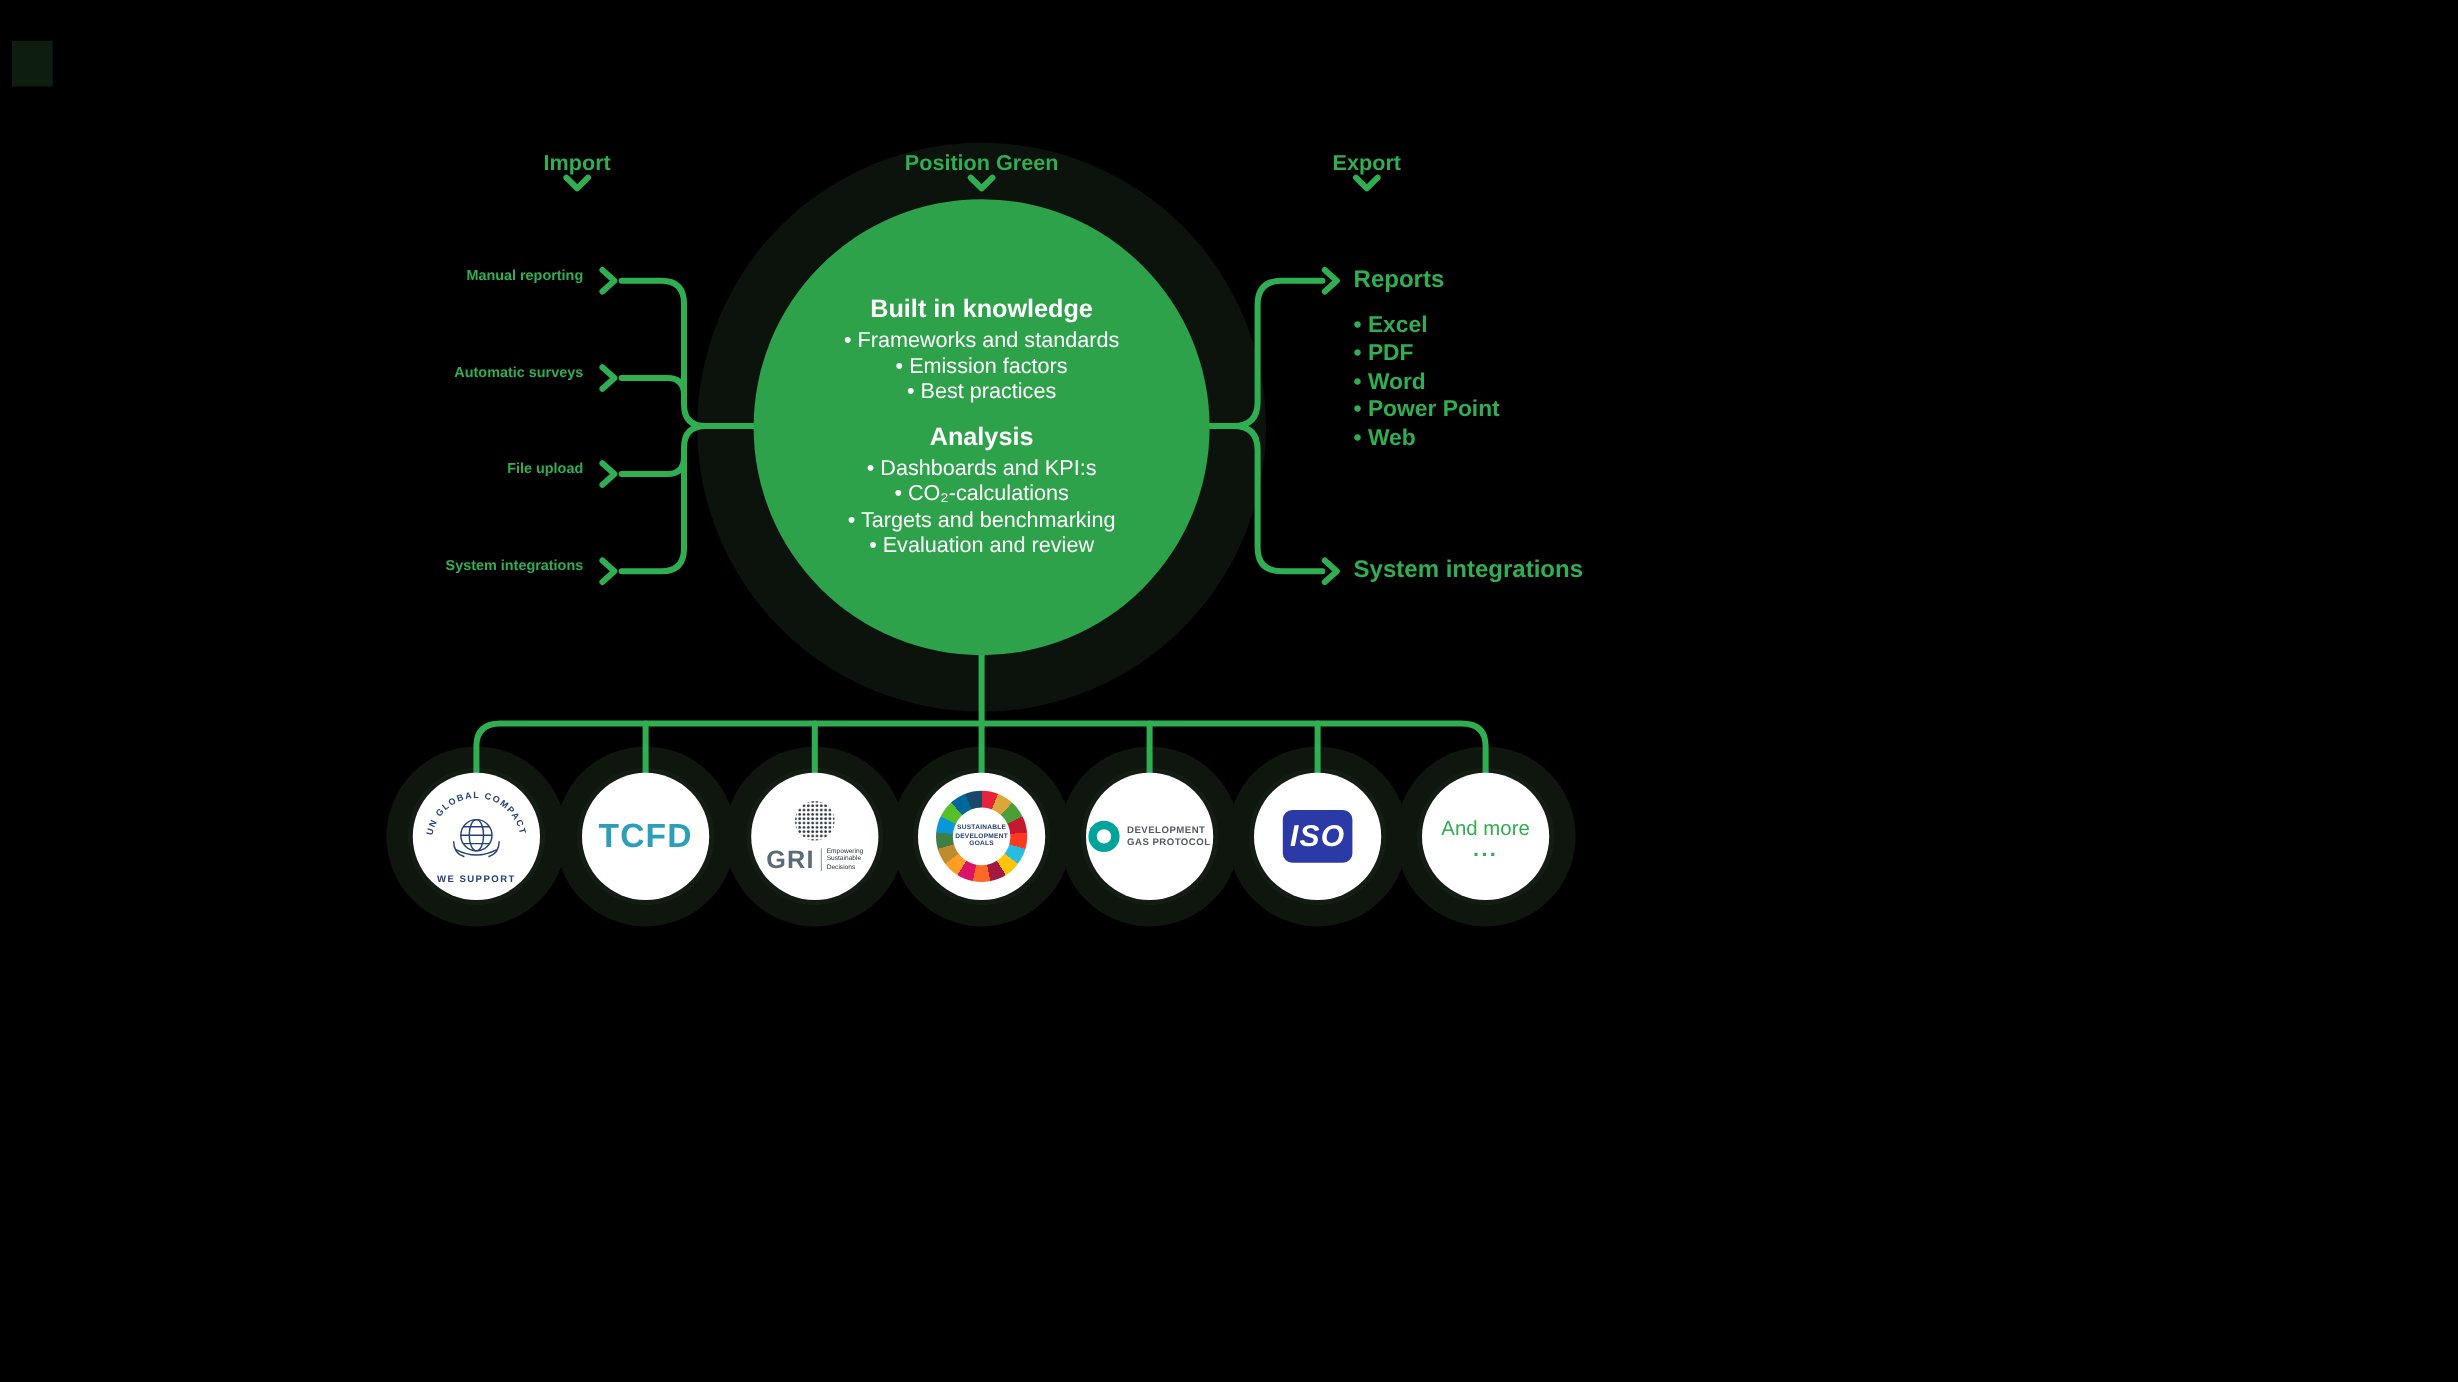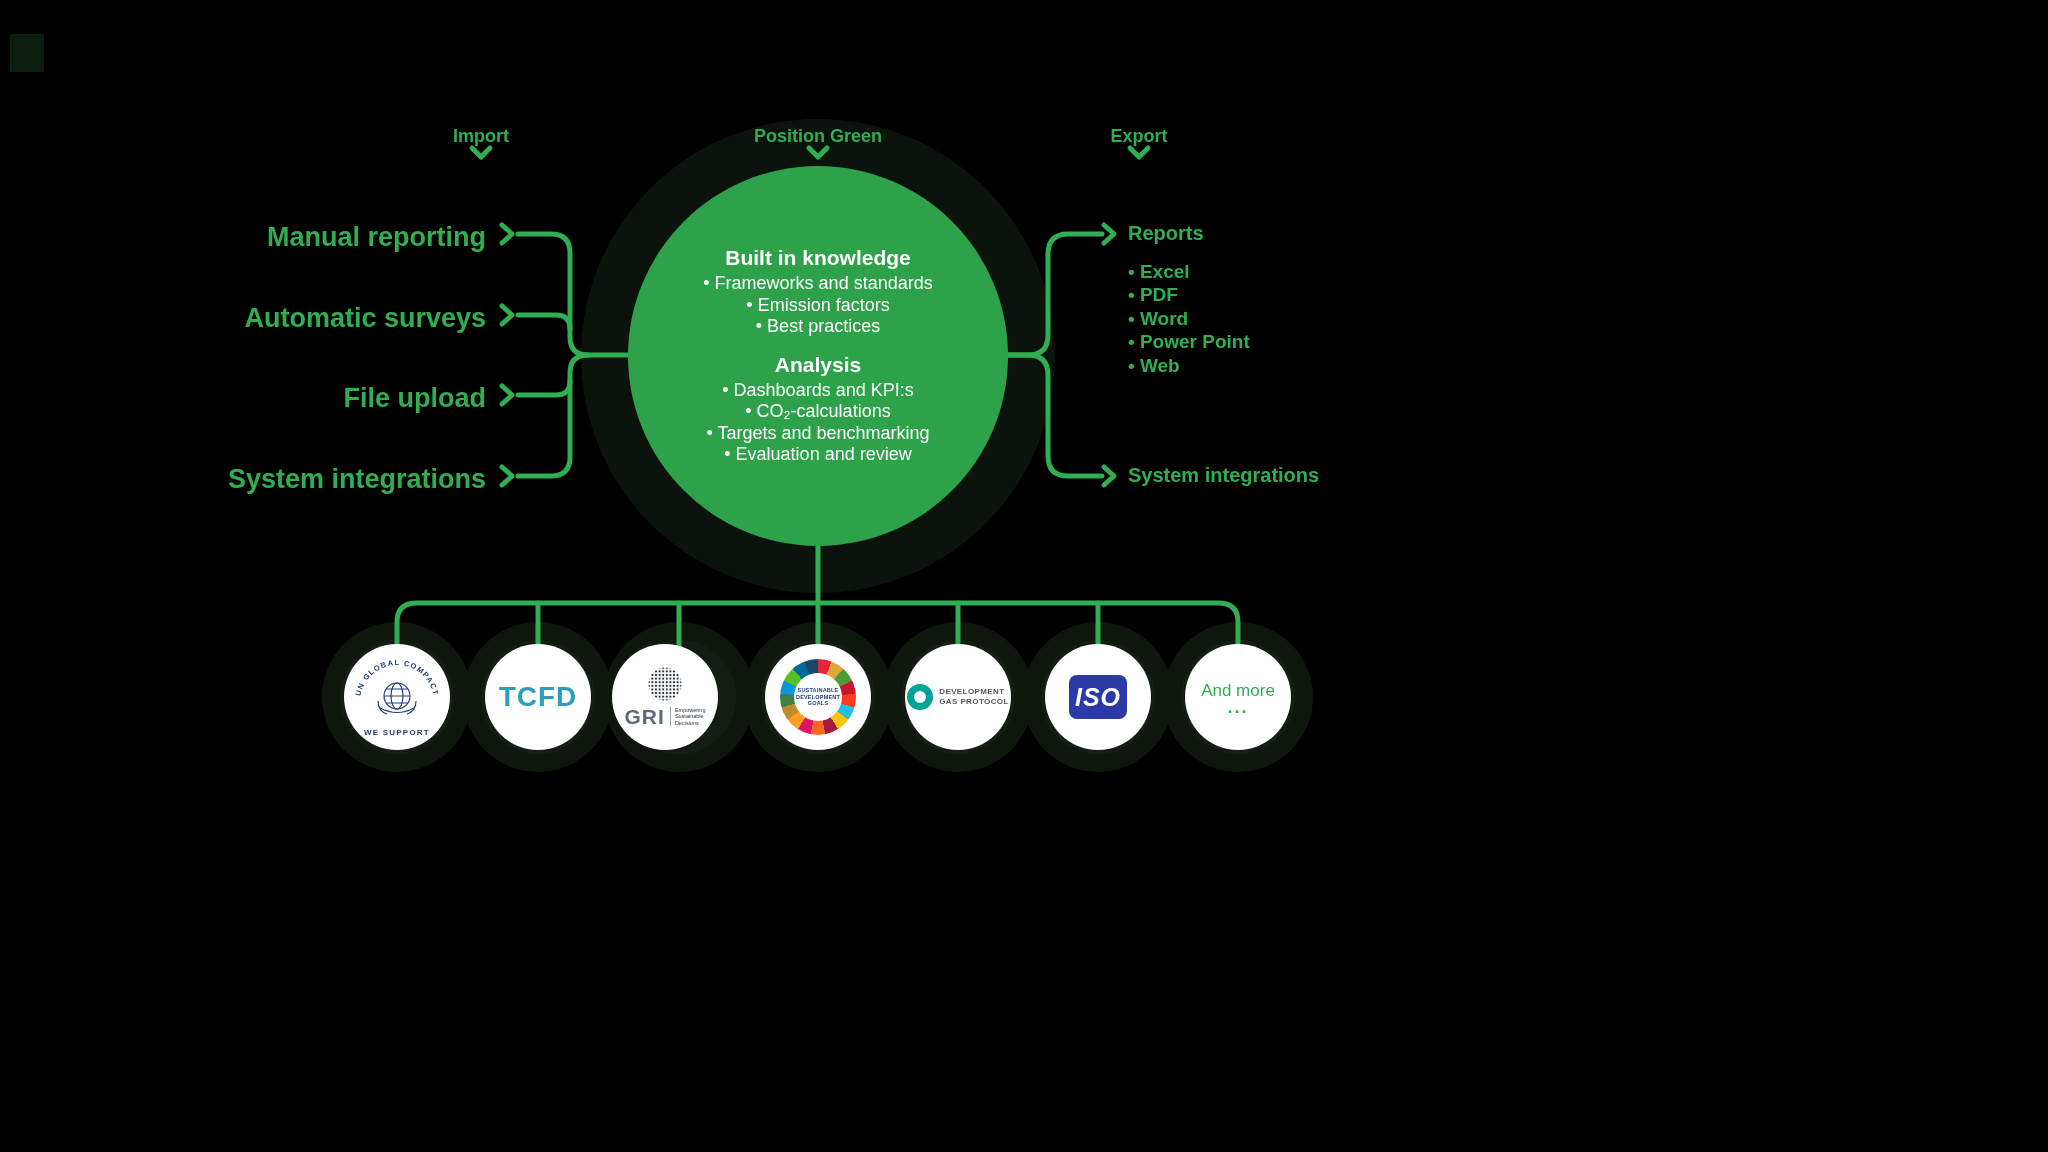--- a/index.html
+++ b/index.html
@@ -15,21 +15,21 @@
     background: radial-gradient(circle closest-side, #101b11 0 80%, #0b130c 80% 100%); }
   .logo-ring { width:150px; height:150px; top:622px;
     background: radial-gradient(circle closest-side, #141d14 0 76%, #0e160e 76% 100%); }
 
   .connectors { position:absolute; left:0; top:0; }
 
   .top-label { position:absolute; top:126px; width:160px; text-align:center;
     color:#2FAF52; font-size:18px; font-weight:bold; }
 
   .left-item { position:absolute; left:186px; width:300px; text-align:right;
-    color:#2FAF52; font-size:27px; font-weight:bold; }
+    color:#2FAF52; font-size:12px; font-weight:bold; }
   .right-item { position:absolute; left:1128px; color:#2FAF52; font-size:20px; font-weight:bold; }
   .format-list { position:absolute; left:1128px; top:260px; color:#2FAF52;
     font-size:19px; font-weight:bold; line-height:23.4px; }
 
   .center-circle { position:absolute; left:628px; top:166px; width:380px; height:380px;
     border-radius:50%; background:#2EA24B; color:#fff; display:flex; flex-direction:column;
     align-items:center; justify-content:center; gap:15px; text-align:center; }
   .section-title { font-size:21px; font-weight:bold; margin-bottom:3px; }
   .bullet { font-size:18px; line-height:21.5px; }
 
@@ -166,21 +166,21 @@
         <path d="M 72 57 Q 72 67 63 70"></path>
       </g>
       <text x="53" y="91" font-size="8" fill="#23407C" text-anchor="middle" letter-spacing="1.2" font-weight="bold">WE SUPPORT</text>
     </svg>
   </div>
 
   <div class="logo" style="left:485px">
     <span class="tcfd-text">TCFD</span>
   </div>
 
-  <div class="logo" style="left:612px">
+  <div class="logo" style="left:626px">
     <div class="gri-box">
       <svg width="36" height="36" viewBox="0 0 36 36">
         <defs>
           <pattern id="gridots" width="3.6" height="3.6" patternUnits="userSpaceOnUse">
             <circle cx="1.8" cy="1.8" r="1.15" fill="#27313B"></circle>
           </pattern>
         </defs>
         <circle cx="18" cy="18" r="16.5" fill="url(#gridots)"></circle>
       </svg>
       <div class="gri-row">

